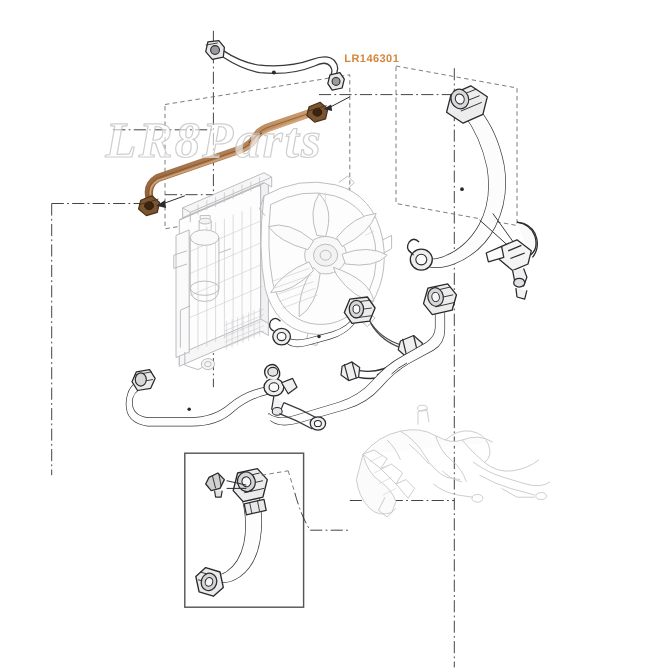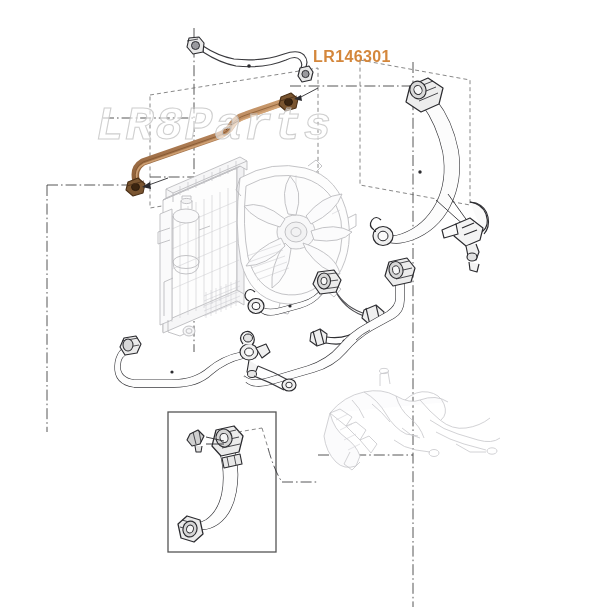--- a/index.html
+++ b/index.html
@@ -20,32 +20,32 @@
     left: 0;
     top: 0;
     width: 607px;
     height: 607px;
   }
   #part-number-label {
     position: absolute;
     left: 313px;
     top: 48px;
     font-family: "Liberation Sans", sans-serif;
-    font-size: 16px;
+    font-size: 10px;
     font-weight: bold;
     letter-spacing: 0.4px;
     color: #d4873c;
     white-space: nowrap;
     user-select: none;
   }
   #watermark {
     position: absolute;
     left: 96px;
     top: 101px;
-    font-family: Liberation Mono, monospace;
+    font-family: Liberation Serif, serif;
     font-size: 46px;
     font-style: italic;
     font-weight: bold;
     letter-spacing: 2px;
     color: rgba(255,255,255,0);
     -webkit-text-stroke: 1.1px rgba(196,196,196,0.82);
     text-shadow: 0 1px 0 rgba(255,255,255,0.6);
     white-space: nowrap;
     user-select: none;
     pointer-events: none;

